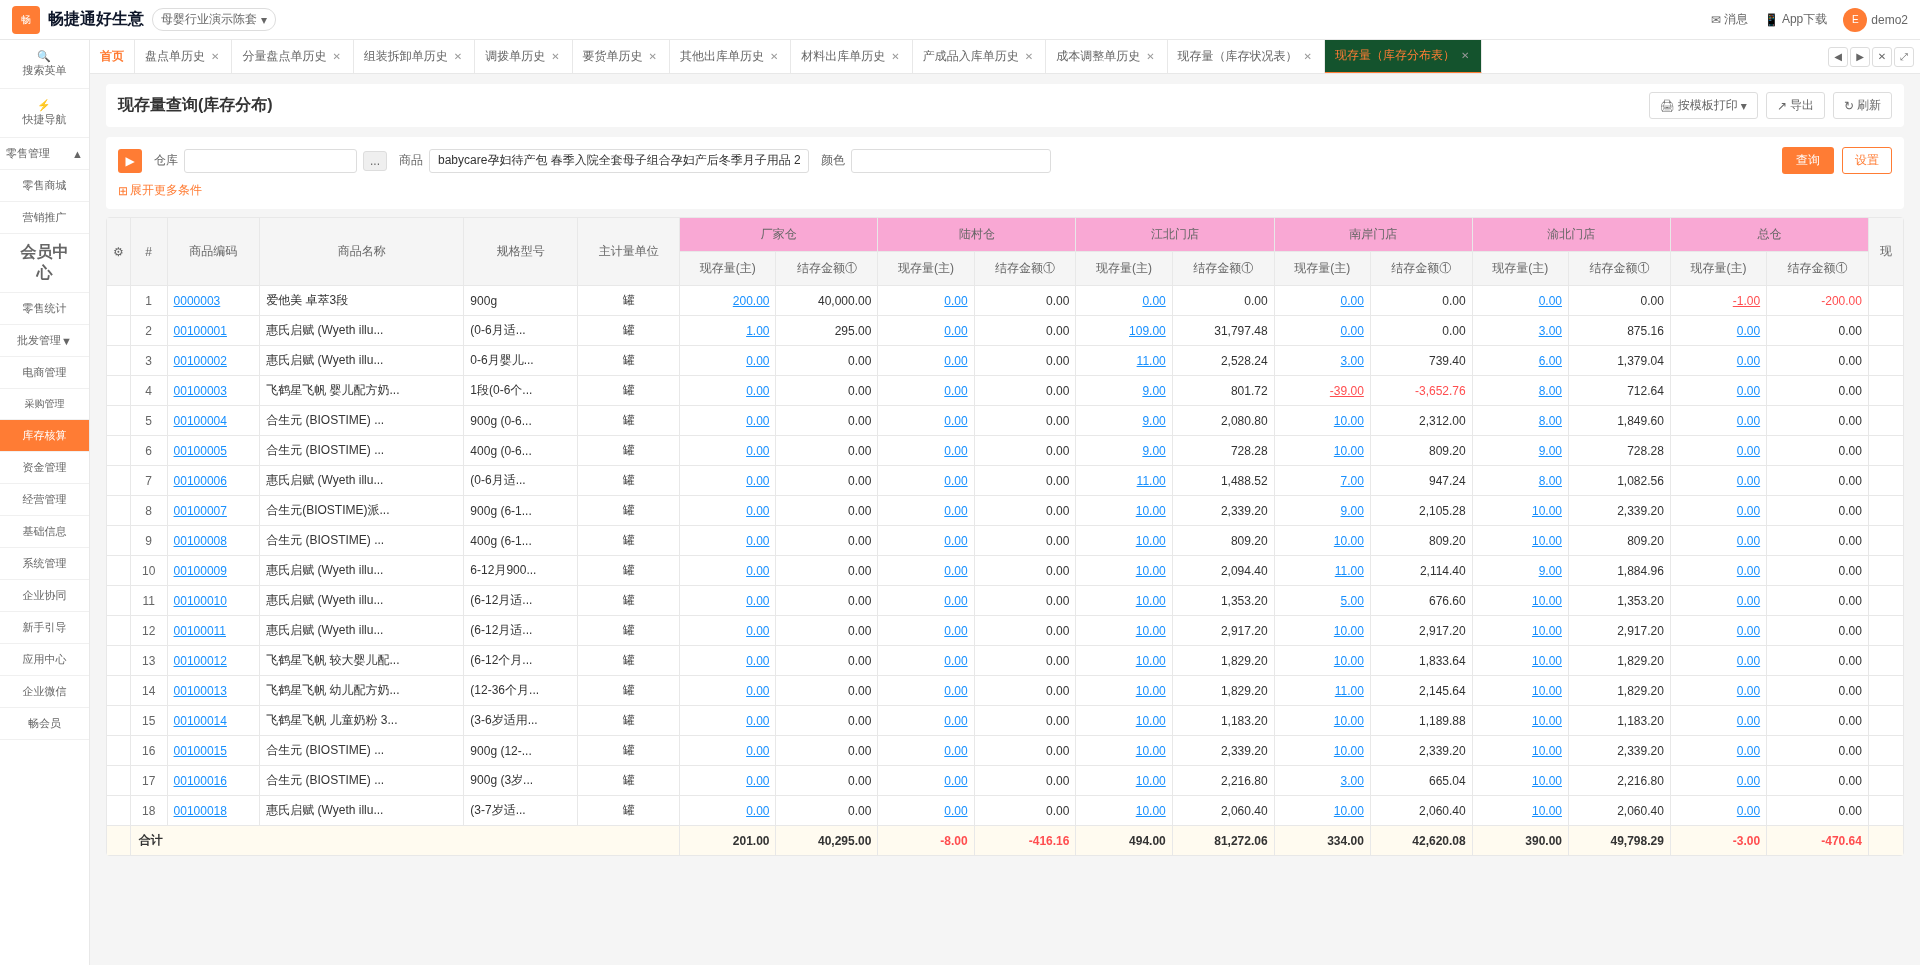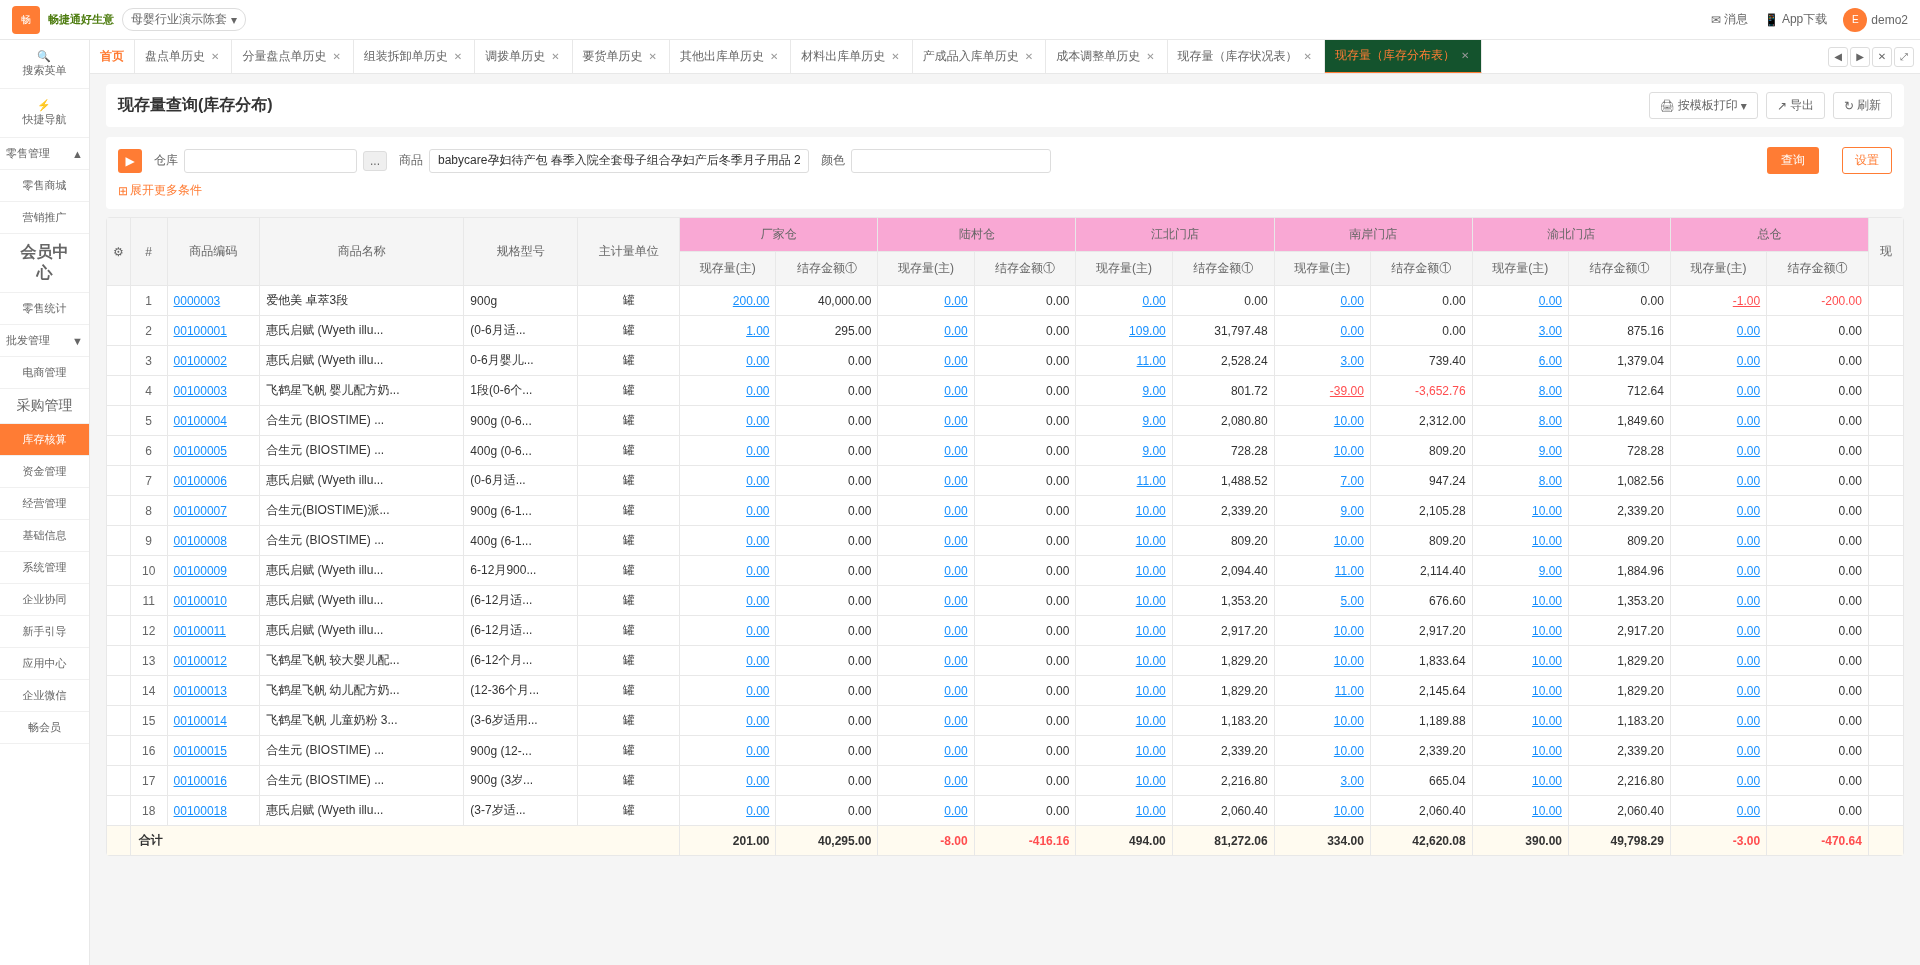--- a/index.html
+++ b/index.html
@@ -73,21 +73,21 @@
     .negative { color: #ff4d4f; }
     .settings-col { width: 20px; }
     .col-number { color: #666; }
   </style>
 </head>
 <body>
 
 <div class="top-bar">
   <div class="top-bar-left">
     <div class="logo-icon">畅</div>
-    <span style="font-size:11px;color:#4d7c0f;font-weight:bold;">畅捷通好生意</span>
+    <span style="font-size:16px;color:#0f172a;font-weight:bold;">畅捷通好生意</span>
     <div class="dropdown-btn">
       <span>母婴行业演示陈套</span>
       <span>▾</span>
     </div>
   </div>
   <div class="top-bar-right">
     <span>
       <span>✉</span>
       <span>消息</span>
     </span>
@@ -122,28 +122,28 @@
     </div>
     <div class="sidebar-item" style="font-size:11px;padding:8px 4px;">
       <div>营销推广</div>
     </div>
     <div class="sidebar-item" style="font-size:16px;padding:8px 16px;font-weight:bold;">
       <div>会员中心</div>
     </div>
     <div class="sidebar-item" style="font-size:11px;padding:8px 4px;">
       <div>零售统计</div>
     </div>
-    <div class="sidebar-item" style="font-size:11px;padding:8px 6px;display:flex;align-items:center;justify-content:space-between;">
+    <div class="sidebar-item" style="font-size:11px;padding:8px 6px;display:flex;align-items:center;justify-content:center;">
       <span>批发管理</span>
       <span>▼</span>
     </div>
     <div class="sidebar-item" style="font-size:11px;padding:8px 4px;">
       <div>电商管理</div>
     </div>
-    <div class="sidebar-item" style="font-size:14px;padding:8px 4px;">
+    <div class="sidebar-item" style="font-size:10px;padding:8px 4px;">
       <div>采购管理</div>
     </div>
     <div class="sidebar-item active" style="font-size:11px;padding:8px 4px;">
       <div>库存核算</div>
     </div>
     <div class="sidebar-item" style="font-size:11px;padding:8px 4px;">
       <div>资金管理</div>
     </div>
     <div class="sidebar-item" style="font-size:11px;padding:8px 4px;">
       <div>经营管理</div>
@@ -259,21 +259,21 @@
             <button class="ellipsis-btn">...</button>
           </div>
           <div class="search-field">
             <span class="search-label">商品</span>
             <input class="search-input-long" value="babycare孕妇待产包 春季入院全套母子组合孕妇产后冬季月子用品 22件套 &gt;..." style="">
           </div>
           <div class="search-field">
             <span class="search-label">颜色</span>
             <input class="search-input-medium" value="" style="">
           </div>
-          <div style="margin-left:auto;display:flex;gap:23px;align-items:flex-end;">
+          <div style="margin-left:auto;display:flex;gap:8px;align-items:flex-end;">
             <button class="btn-primary">查询</button>
             <button class="btn-setting">设置</button>
           </div>
         </div>
         <div style="text-align:center;margin-top:8px;">
           <span class="expand-btn">
             <span>⊞</span>
             <span>展开更多条件</span>
           </span>
         </div>

